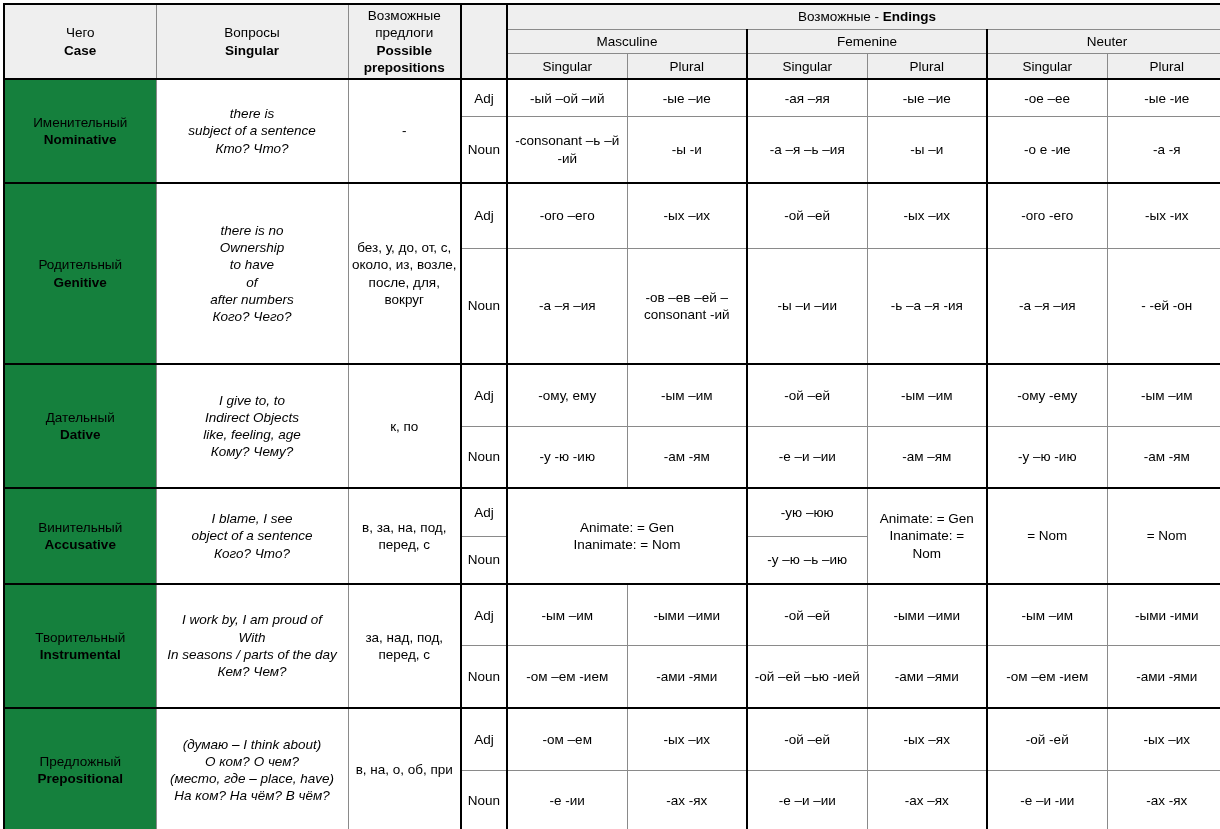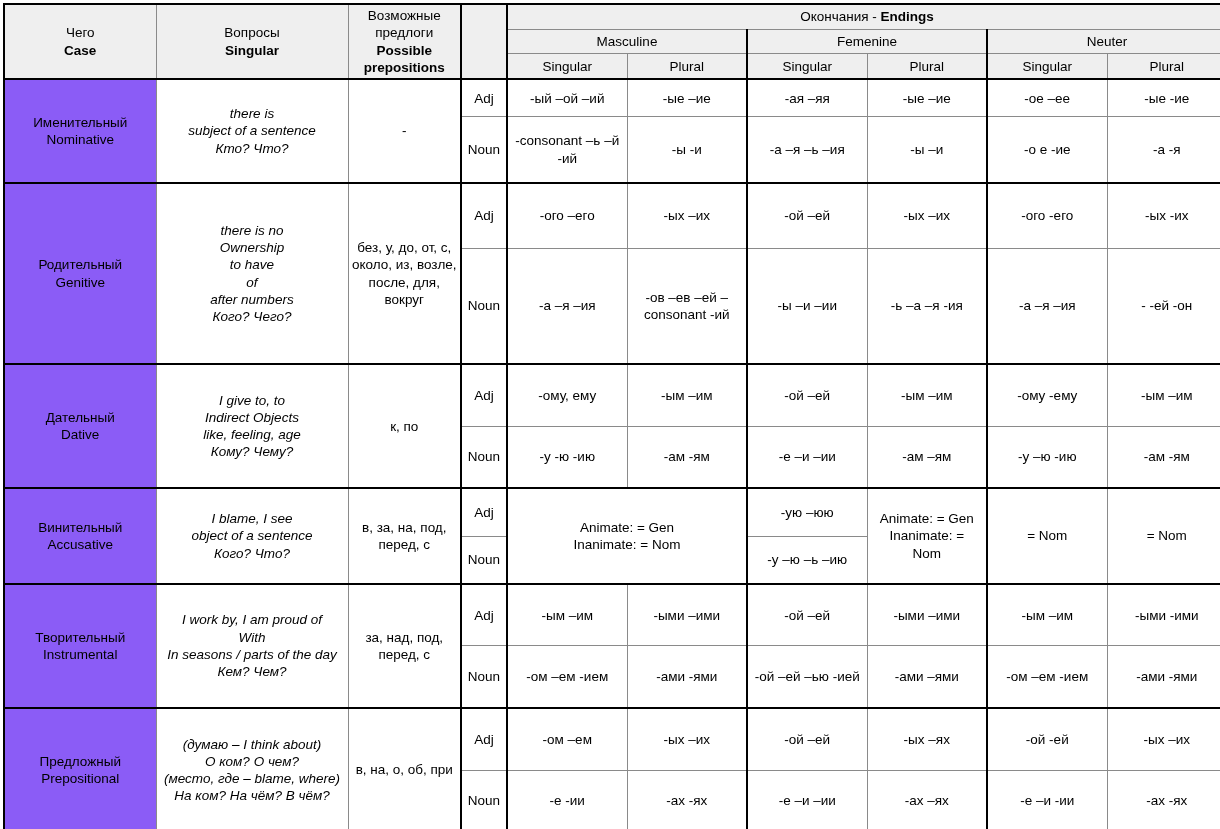--- a/index.html
+++ b/index.html
@@ -63,26 +63,26 @@
     font-size: 15px;
   }
 
   
   .tb-thick-bottom { border-bottom: 2px solid #000 !important; }
   .tb-thick-top    { border-top: 2px solid #000 !important; margin-left: 25px; }
   .tb-thick-right  { border-right: 2px solid #000 !important; }
 
   
   .case-cell {
-    background: #8b5cf6;
+    background: #15803d;
     font-size: 15px;
     line-height: 1.35;
   }
   .case-cell .ru { display: block; font-weight: normal; }
-  .case-cell .en { display: block; font-weight: normal; }
+  .case-cell .en { display: block; font-weight: bold; }
 
   
   .q-cell {
     font-size: 13.6px;
     line-height: 1.42;
     font-style: italic;
   }
   .q-cell .qline { display: block; }
   .q-cell .bold  { font-weight: normal; }
   .q-cell .plain { font-weight: normal; }
@@ -136,21 +136,21 @@
         <td class="hdr hdr-main tb-thick-bottom" rowspan="3">
           <span>Вопросы</span><br>
           <b>Singular</b>
         </td>
         <td class="hdr hdr-main tb-thick-bottom tb-thick-right" rowspan="3">
           <span>Возможные предлоги</span><br>
           <b>Possible prepositions</b>
         </td>
         <td class="hdr tb-thick-bottom tb-thick-right" rowspan="3"></td>
         <td class="hdr hdr-endings" colspan="6">
-          <span>Окончания - </span><b>Endings</b>
+          <span>Возможные - </span><b>Endings</b>
         </td>
       </tr>
       <tr>
         <td class="hdr hdr-gender tb-thick-right" colspan="2">Masculine</td>
         <td class="hdr hdr-gender tb-thick-right" colspan="2">Femenine</td>
         <td class="hdr hdr-gender" colspan="2">Neuter</td>
       </tr>
       <tr>
         <td class="hdr hdr-num tb-thick-bottom">Singular</td>
         <td class="hdr hdr-num tb-thick-bottom tb-thick-right">Plural</td>
@@ -301,21 +301,21 @@
           <td class="end-cell ">-ами -ями</td>
         </tr>
         <tr>
           <td class="case-cell tb-thick-top tb-thick-bottom" rowspan="2">
             <span class="ru">Предложный</span>
             <span class="en">Prepositional</span>
           </td>
           <td class="q-cell tb-thick-top tb-thick-bottom" rowspan="2">
             <span class="qline plain">(думаю – <span class="bold">I think about</span>)</span>
             <span class="qline plain">О ком? О чем?</span>
-            <span class="qline plain">(место, где – <span class="bold">blame, where</span>)</span>
+            <span class="qline plain">(место, где – <span class="bold">place, have</span>)</span>
             <span class="qline plain">На ком? На чём? В чём?</span>
           </td>
           <td class="prep-cell tb-thick-top tb-thick-right tb-thick-bottom" rowspan="2">в, на, о, об, при</td>
           <td class="pos-cell tb-thick-top tb-thick-right">Adj</td>
           <td class="end-cell tb-thick-top">-ом –ем</td>
           <td class="end-cell tb-thick-top tb-thick-right">-ых –их</td>
           <td class="end-cell tb-thick-top">-ой –ей</td>
           <td class="end-cell tb-thick-top tb-thick-right">-ых –ях</td>
           <td class="end-cell tb-thick-top">-ой -ей</td>
           <td class="end-cell tb-thick-top">-ых –их</td>

